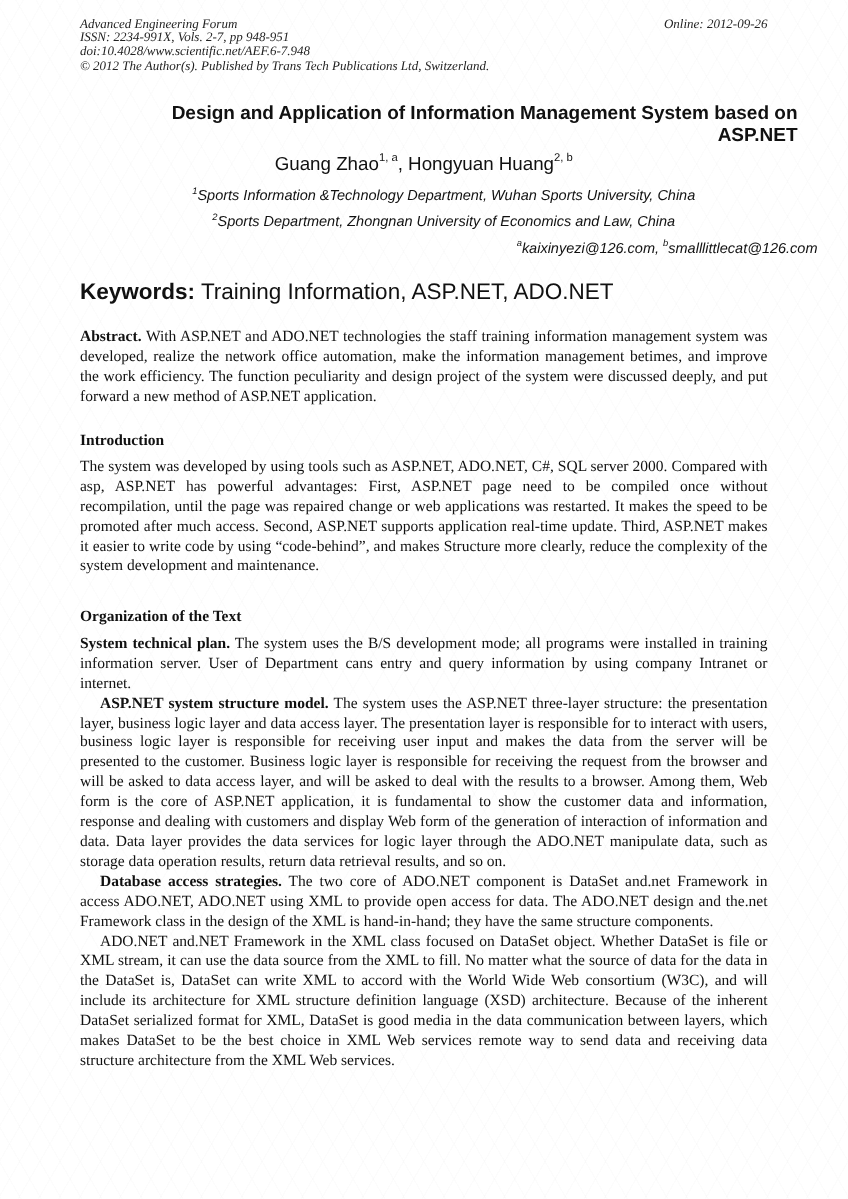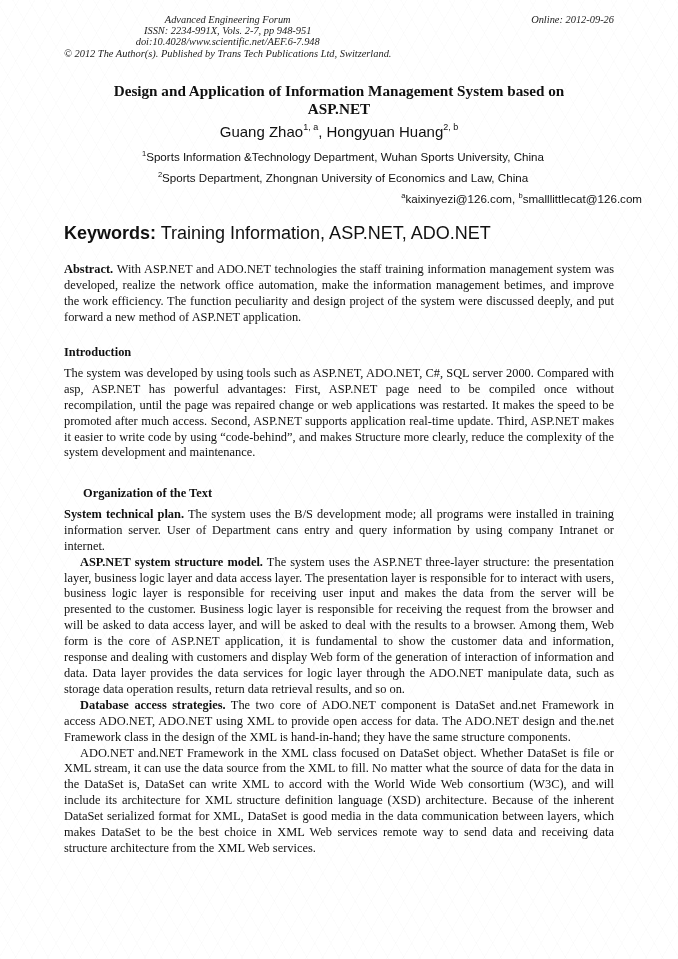--- a/index.html
+++ b/index.html
@@ -2,29 +2,29 @@
 <html><head>
 <meta charset="utf-8">
 <style>
   html, body { margin: 0; padding: 0; background: #ffffff; }
   body { width: 678px; height: 959px; position: relative; overflow: hidden; color: #111; }
   .page { position: absolute; left: 0; top: 0; width: 678px; height: 959px;
     background-image: repeating-linear-gradient(60deg, rgba(0,0,0,0.012) 0 1px, transparent 1px 14px),
                       repeating-linear-gradient(-60deg, rgba(0,0,0,0.012) 0 1px, transparent 1px 14px); }
   .hdr { position: absolute; left: 64px; top: 14px; font-family: "Liberation Serif", serif; font-style: italic;
     font-size: 10.4px; line-height: 11.2px; color: #222; }
-  .hdr div { white-space: nowrap; text-align: center; }
+  .hdr div { white-space: nowrap; }
   .online { position: absolute; right: 64px; top: 14px; font-family: "Liberation Serif", serif; font-style: italic;
     font-size: 10.4px; line-height: 11.2px; color: #222; }
-  .title { position: absolute; left: 40px; width: 598px; top: 82px; text-align: center;
-    font-family: Liberation Serif, serif; font-weight: bold; font-size: 15.2px; line-height: 18px; color: #111; }
+  .title { position: absolute; left: 40px; width: 598px; top: 82px; text-align: right;
+    font-family: Liberation Sans, sans-serif; font-weight: bold; font-size: 15.2px; line-height: 18px; color: #111; }
   .authors { position: absolute; left: 40px; width: 598px; top: 123px; text-align: center;
     font-family: "Liberation Sans", sans-serif; font-size: 15px; line-height: 18px; }
-  .aff { position: absolute; left: 44px; width: 598px; text-align: center;
-    font-family: "Liberation Sans", sans-serif; font-size: 11.6px; line-height: 14px; }
+  .aff { position: absolute; left: 56px; width: 598px; text-align: center;
+    font-family: "Liberation Sans", sans-serif; font-size: 11.6px; line-height: 14px; font-style: italic; }
   sup { font-size: 7.5px; vertical-align: 5px; line-height: 0; }
   .authors sup { font-size: 9px; vertical-align: 7px; text-align: center; }
   .kw { position: absolute; left: 64px; top: 226px; font-family: "Liberation Sans", sans-serif; font-size: 18px; line-height: 14px; }
   .kw b { font-weight: bold; }
   .body { position: absolute; left: 64px; width: 550px; font-family: "Liberation Serif", serif;
     font-size: 12.4px; line-height: 15.9px; text-align: justify; color: #111; }
   .body p { margin: 0; }
   .indent { text-indent: 16px; }
   .h { font-family: "Liberation Serif", serif; font-weight: bold; font-size: 12.4px; }
   .body b { font-weight: bold; }
@@ -68,20 +68,20 @@
   <div class="body" style="top:262px;">
     <p><b>Abstract.</b><span> With ASP.NET and ADO.NET technologies the staff training information management system was developed, realize the network office automation, make the information management betimes, and improve the work efficiency. The function peculiarity and design project of the system were discussed deeply, and put forward a new method of ASP.NET application.</span></p>
   </div>
 
   <div class="body" style="top:345px;">
     <div class="h" style="margin-bottom:5px;">Introduction</div>
     <p>The system was developed by using tools such as ASP.NET, ADO.NET, C#, SQL server 2000. Compared with asp, ASP.NET has powerful advantages: First, ASP.NET page need to be compiled once without recompilation, until the page was repaired change or web applications was restarted. It makes the speed to be promoted after much access. Second, ASP.NET supports application real-time update. Third, ASP.NET makes it easier to write code by using “code-behind”, and makes Structure more clearly, reduce the complexity of the system development and maintenance.</p>
   </div>
 
   <div class="body" style="top:486px;">
-    <div class="h" style="margin-bottom:5px;margin-left:19px;">Organization of the Text</div>
+    <div class="h" style="margin-bottom:5px;">Organization of the Text</div>
     <p><b>System technical plan.</b><span> The system uses the B/S development mode; all programs were installed in training information server. User of Department cans entry and query information by using company Intranet or internet.</span></p>
     <p class="indent"><b>ASP.NET system structure model.</b><span> The system uses the ASP.NET three-layer structure: the presentation layer, business logic layer and data access layer. The presentation layer is responsible for to interact with users, business logic layer is responsible for receiving user input and makes the data from the server will be presented to the customer. Business logic layer is responsible for receiving the request from the browser and will be asked to data access layer, and will be asked to deal with the results to a browser. Among them, Web form is the core of ASP.NET application, it is fundamental to show the customer data and information, response and dealing with customers and display Web form of the generation of interaction of information and data. Data layer provides the data services for logic layer through the ADO.NET manipulate data, such as storage data operation results, return data retrieval results, and so on.</span></p>
     <p class="indent"><b>Database access strategies.</b><span> The two core of ADO.NET component is DataSet and.net Framework in access ADO.NET, ADO.NET using XML to provide open access for data. The ADO.NET design and the.net Framework class in the design of the XML is hand-in-hand; they have the same structure components.</span></p>
     <p class="indent"><span>ADO.NET and.NET Framework in the XML class focused on DataSet object. Whether DataSet is file or XML stream, it can use the data source from the XML to fill. No matter what the source of data for the data in the DataSet is, DataSet can write XML to accord with the World Wide Web consortium (W3C), and will include its architecture for XML structure definition language (XSD) architecture. Because of the inherent DataSet serialized format for XML, DataSet is good media in the data communication between layers, which makes DataSet to be the best choice in XML Web services remote way to send data and receiving data structure architecture from the XML Web services.</span></p>
   </div>
 
 </div>
 
 </body></html>

